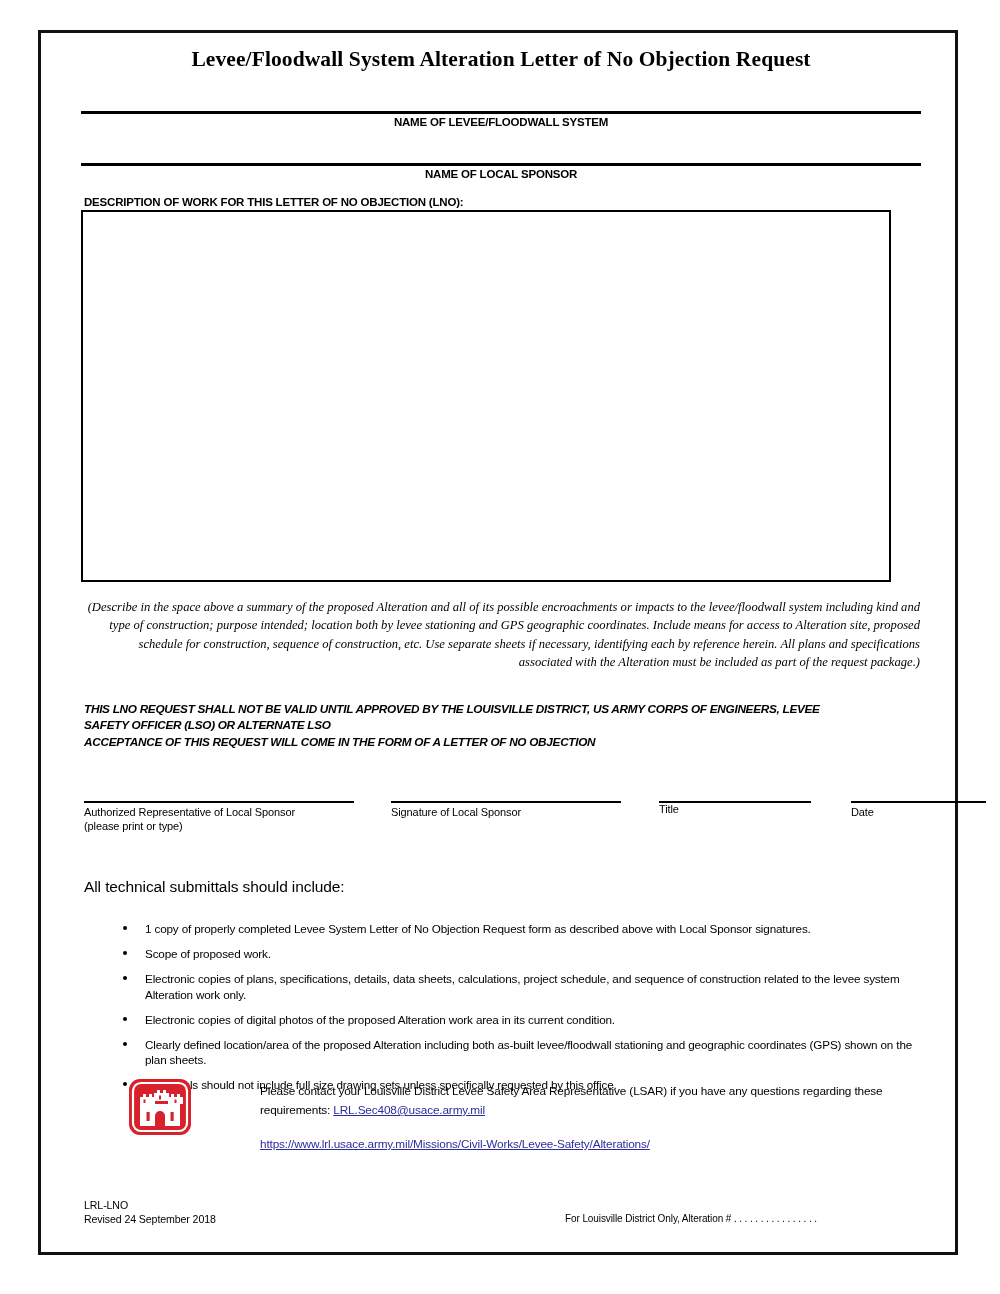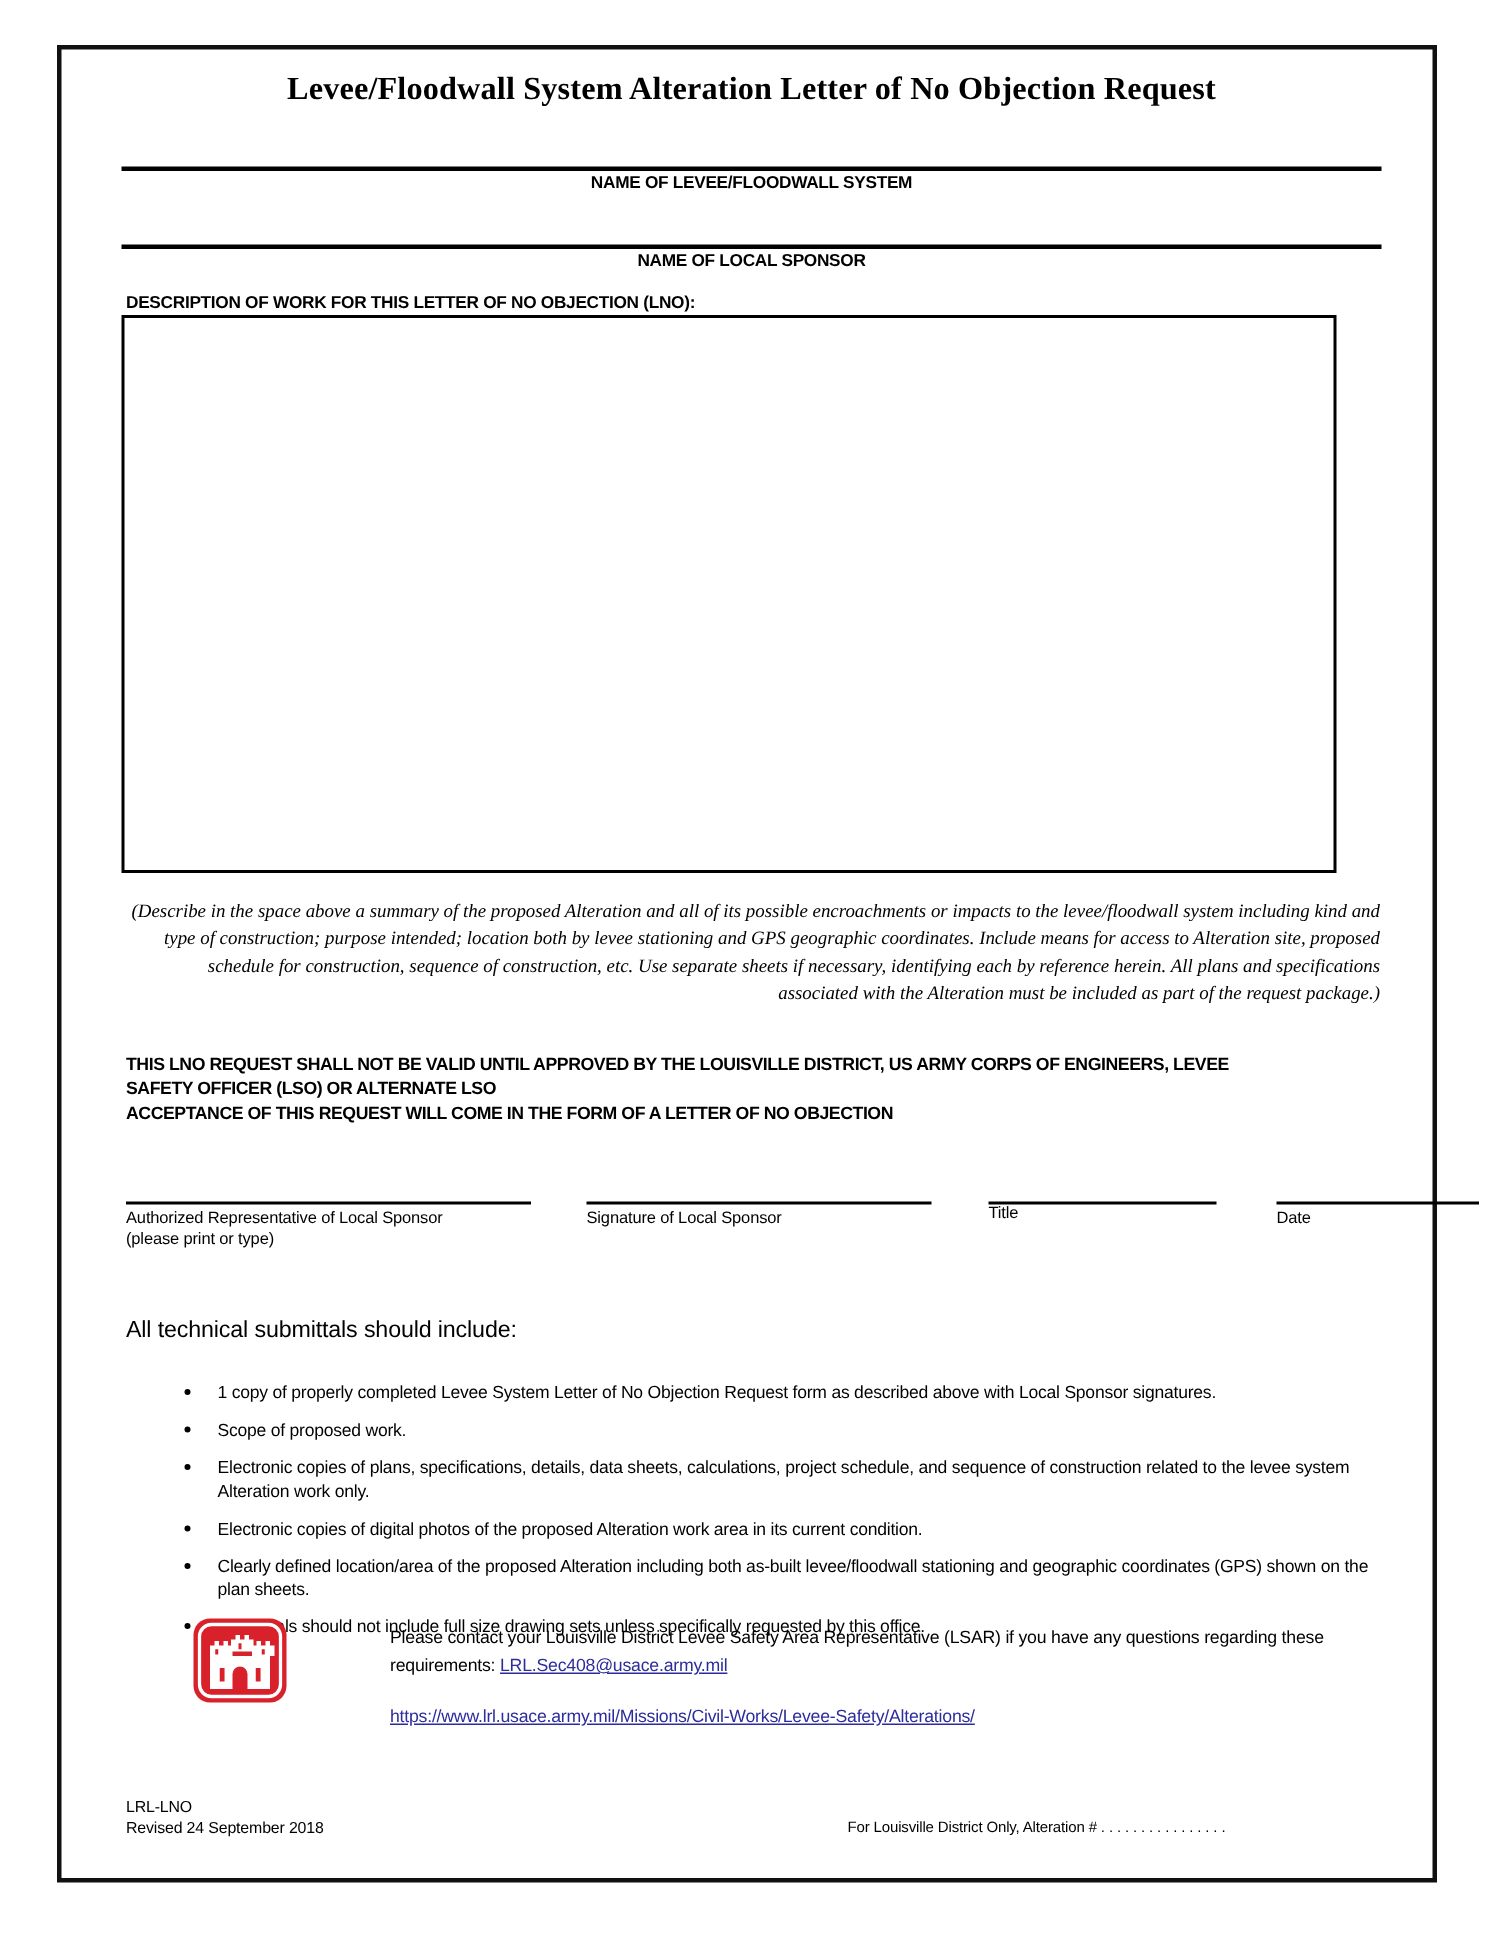--- a/index.html
+++ b/index.html
@@ -135,20 +135,21 @@
     top: 668px;
     width: 836px;
     font-size: 11.8px;
     line-height: 16.4px;
     font-weight: bold;
     letter-spacing: -0.3px;
     color: #000000;
   }
   .validity .line {
     white-space: nowrap;
+    font-style: italic;
   }
 
   
   .sig-block {
     position: absolute;
     left: 0px;
     top: 768px;
     width: 840px;
     height: 62px;
   }

